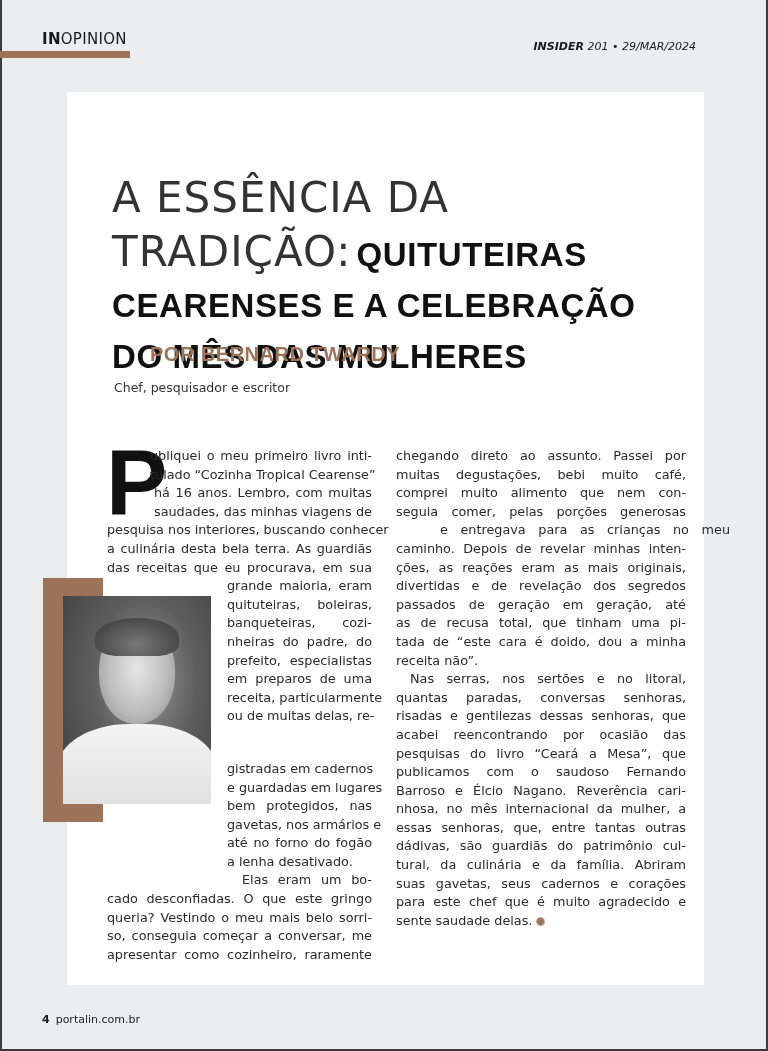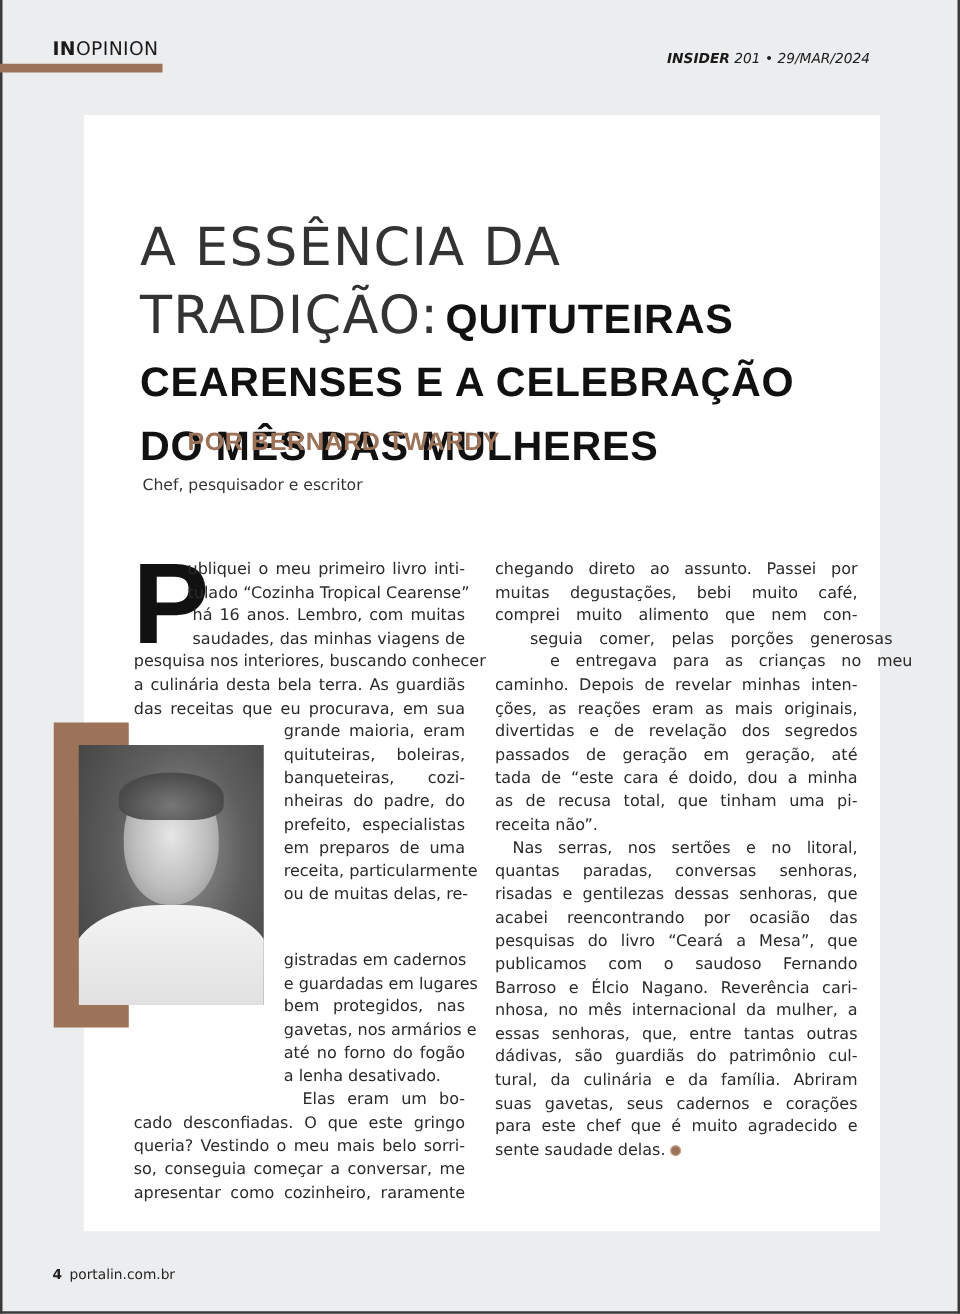--- a/index.html
+++ b/index.html
@@ -170,28 +170,28 @@
     <span class="line" style="padding-left: 135px; width: 130px; box-sizing: content-box;">Elas eram um bo-</span>
     <span class="line" style="width: 265px; box-sizing: content-box;">cado desconfiadas. O que este gringo</span>
     <span class="line" style="width: 265px; box-sizing: content-box;">queria? Vestindo o meu mais belo sorri-</span>
     <span class="line" style="width: 265px; box-sizing: content-box;">so, conseguia começar a conversar, me</span>
     <span class="line" style="width: 265px; box-sizing: content-box;">apresentar como cozinheiro, raramente</span>
   </div>
 <div class="col col-right" id="col-right">
     <span class="line" style="width: 290px;">chegando direto ao assunto. Passei por</span>
     <span class="line" style="width: 290px;">muitas degustações, bebi muito café,</span>
     <span class="line" style="width: 290px;">comprei muito alimento que nem con-</span>
-    <span class="line" style="width: 290px; margin-left: 28px;">seguia comer, pelas porções generosas</span>
+    <span class="line" style="width: 290px;">seguia comer, pelas porções generosas</span>
     <span class="line" style="width: 290px; margin-left: 44px;">e entregava para as crianças no meu</span>
     <span class="line" style="width: 290px;">caminho. Depois de revelar minhas inten-</span>
     <span class="line" style="width: 290px;">ções, as reações eram as mais originais,</span>
     <span class="line" style="width: 290px;">divertidas e de revelação dos segredos</span>
     <span class="line" style="width: 290px;">passados de geração em geração, até</span>
+    <span class="line" style="width: 290px;">as de recusa total, que tinham uma pi-</span>
     <span class="line" style="width: 290px;">tada de “este cara é doido, dou a minha</span>
-    <span class="line" style="width: 290px;">as de recusa total, que tinham uma pi-</span>
     <span class="line last" style="width: 290px;">receita não”.</span>
     <span class="line" style="padding-left: 14px; width: 276px;">Nas serras, nos sertões e no litoral,</span>
     <span class="line" style="width: 290px;">quantas paradas, conversas senhoras,</span>
     <span class="line" style="width: 290px;">risadas e gentilezas dessas senhoras, que</span>
     <span class="line" style="width: 290px;">acabei reencontrando por ocasião das</span>
     <span class="line" style="width: 290px;">pesquisas do livro “Ceará a Mesa”, que</span>
     <span class="line" style="width: 290px;">publicamos com o saudoso Fernando</span>
     <span class="line" style="width: 290px;">Barroso e Élcio Nagano. Reverência cari-</span>
     <span class="line" style="width: 290px;">nhosa, no mês internacional da mulher, a</span>
     <span class="line" style="width: 290px;">essas senhoras, que, entre tantas outras</span>

